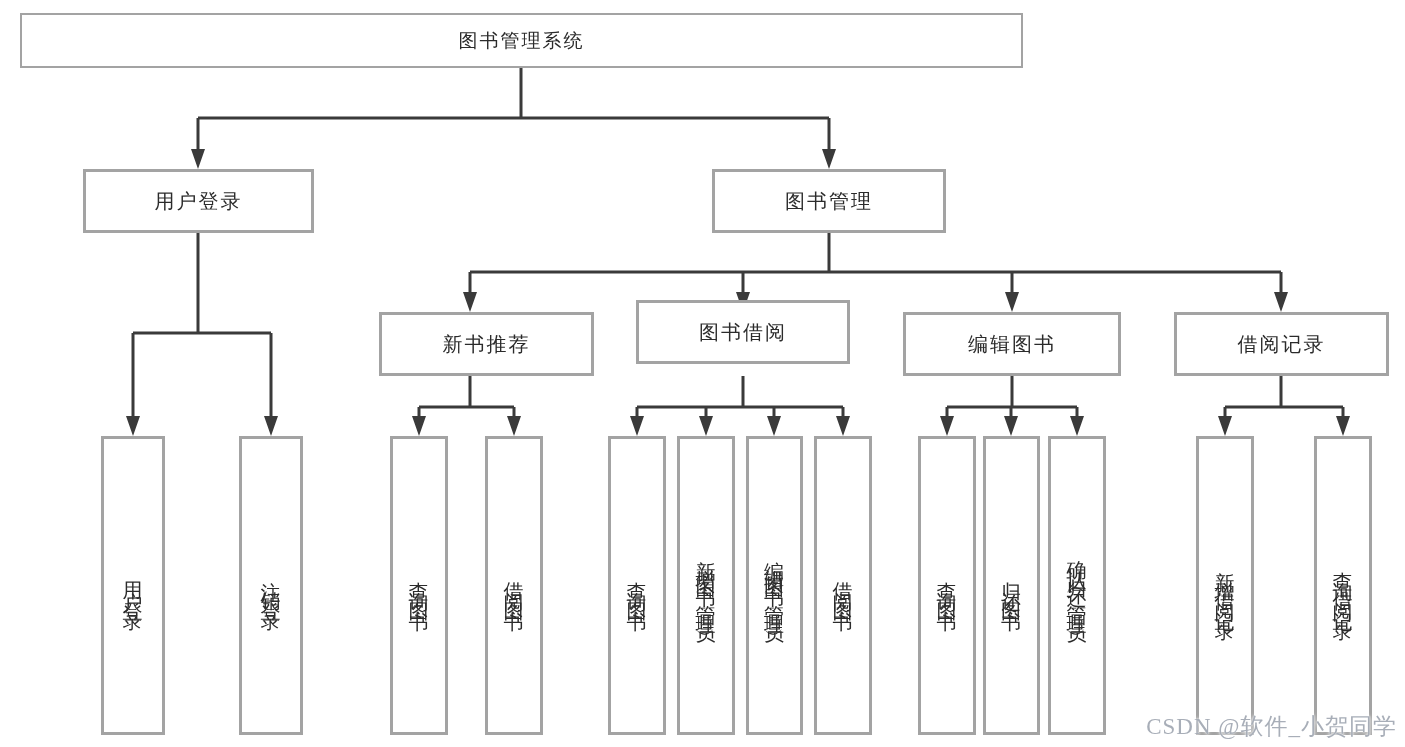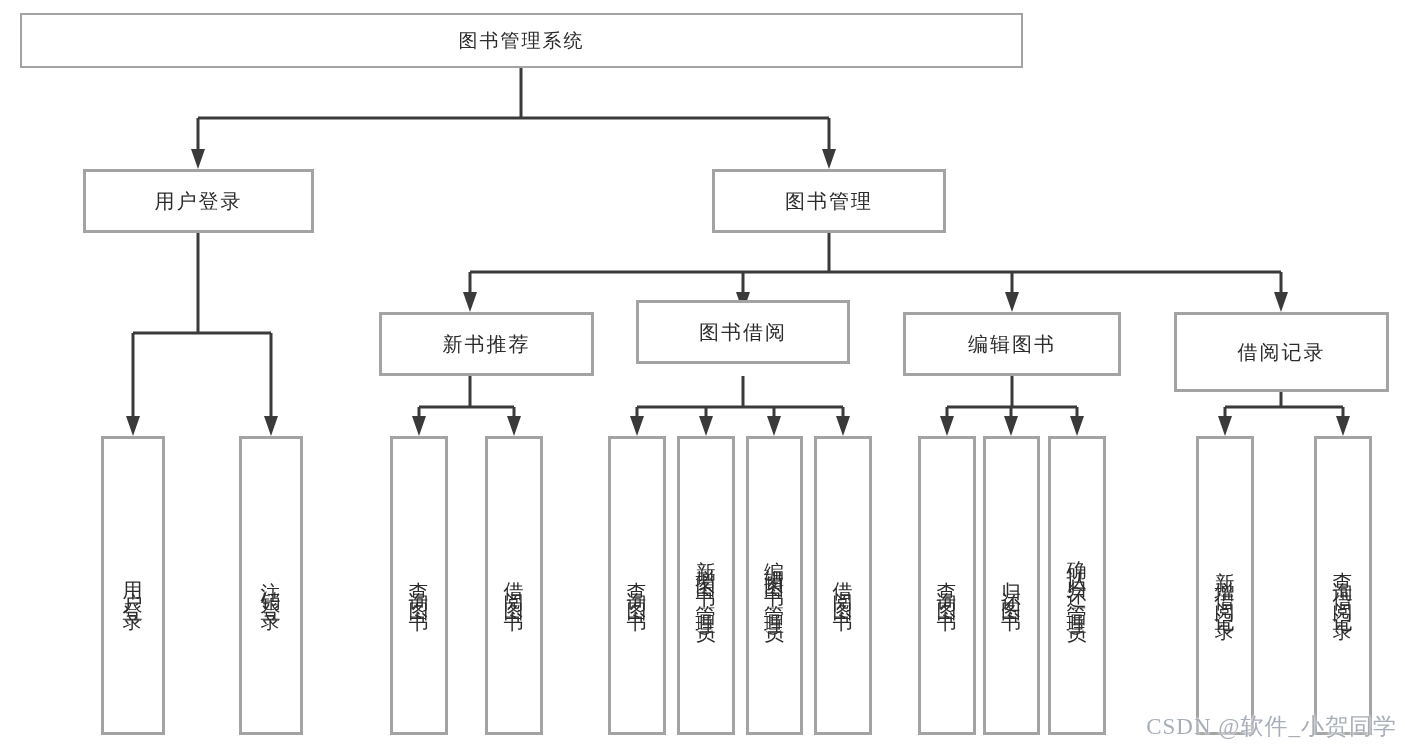--- a/index.html
+++ b/index.html
@@ -79,21 +79,21 @@
 
   <div class="box lvl" style="left:363px;top:312px;width:215px;height:64px;margin-left:16px;">
     <span>新书推荐</span>
   </div>
   <div class="box lvl" style="left:636px;top:300px;width:214px;height:64px;">
     <span>图书借阅</span>
   </div>
   <div class="box lvl" style="left:903px;top:312px;width:218px;height:64px;">
     <span>编辑图书</span>
   </div>
-  <div class="box lvl" style="left:1174px;top:312px;width:215px;height:80px;">
+  <div class="box lvl" style="left:1174px;top:312px;width:215px;height:64px;">
     <span>借阅记录</span>
   </div>
 
   <div class="box leaf" style="left:101px;top:436px;width:64px;height:299px;">
     <span class="vtext">用户登录</span>
   </div>
   <div class="box leaf" style="left:239px;top:436px;width:64px;height:299px;">
     <span class="vtext">注销登录</span>
   </div>
 

